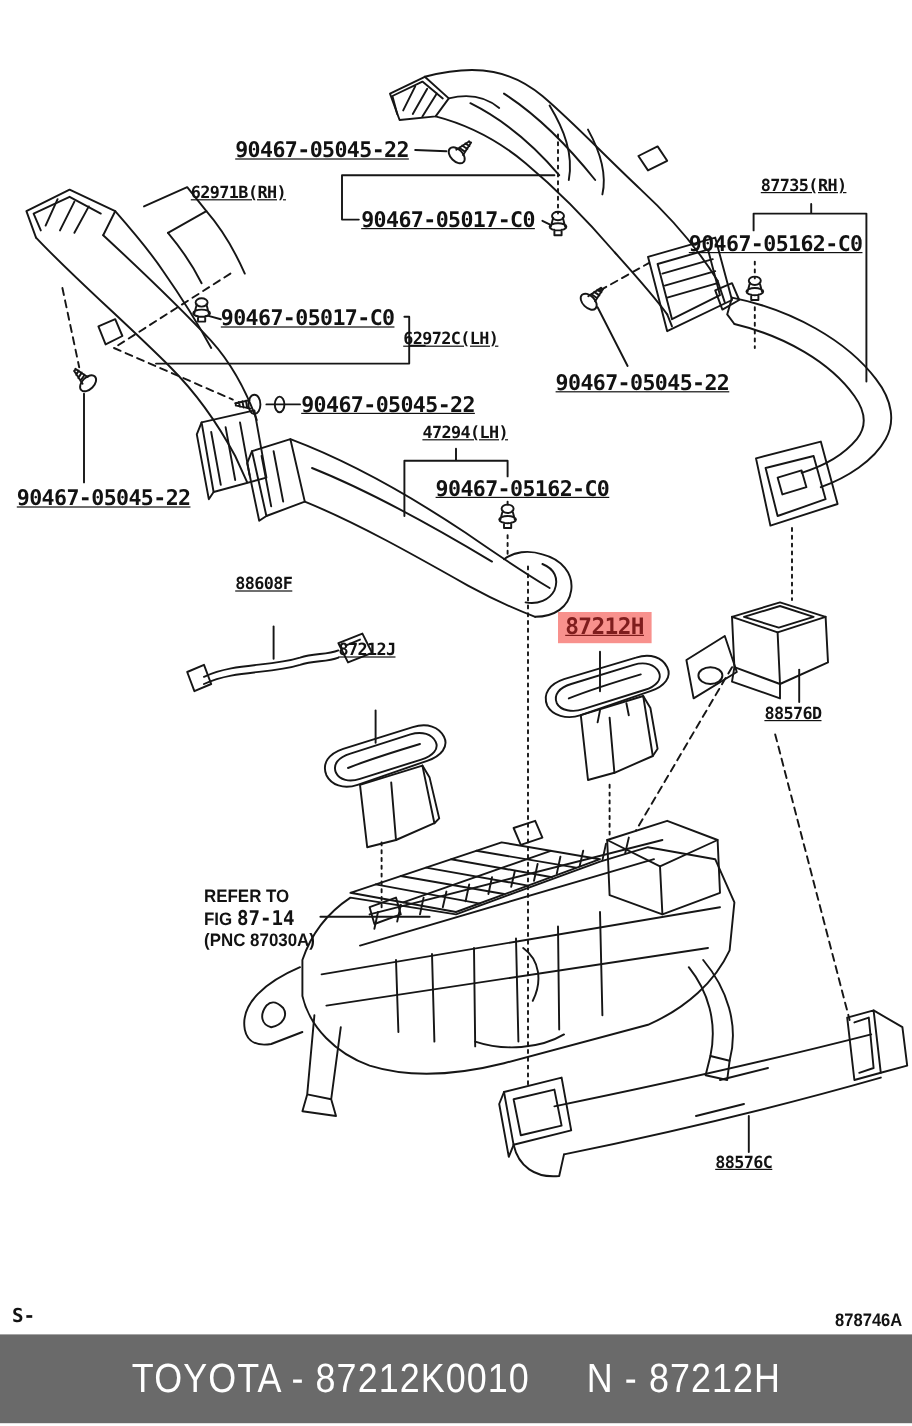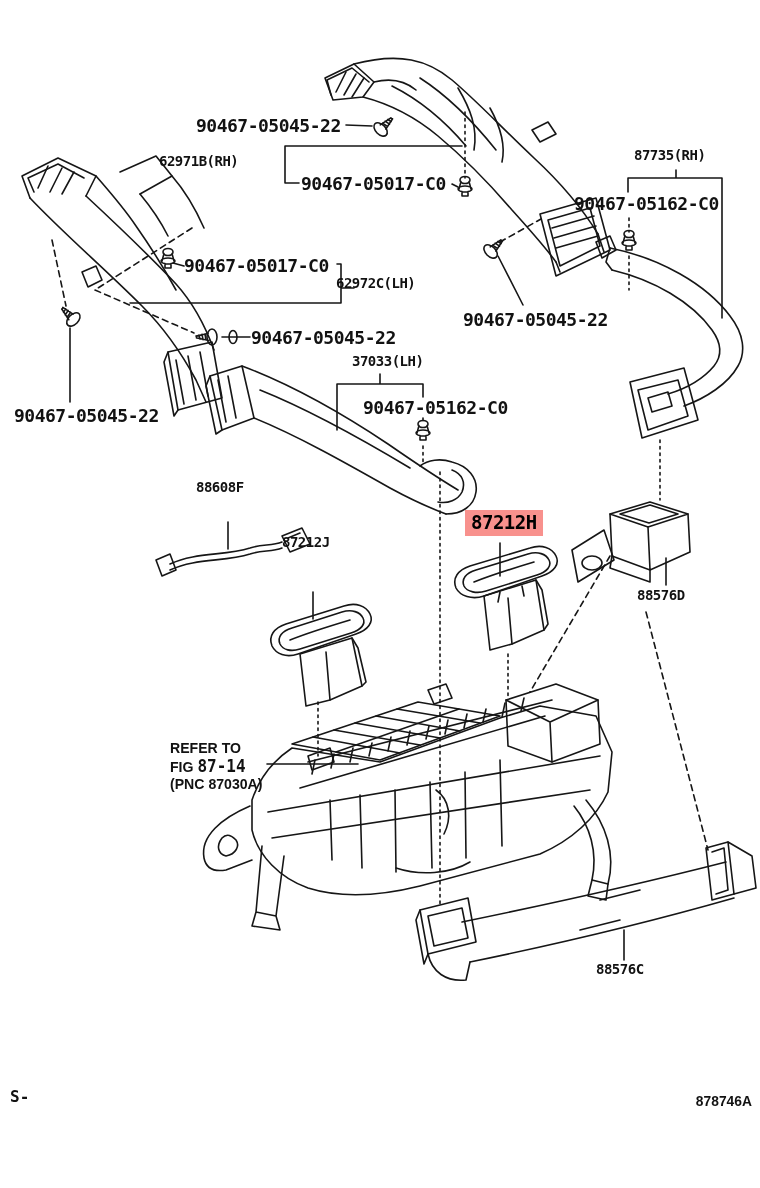--- a/index.html
+++ b/index.html
@@ -4,23 +4,23 @@
 <style>
   html,body{margin:0;padding:0;background:#fff;}
   #page{position:relative;width:760px;height:1188px;background:#fff;overflow:hidden;
         font-family:"DejaVu Sans Mono",monospace;}
   svg{position:absolute;left:0;top:0;}
   svg *{stroke:#161616;fill:none;stroke-width:1.6;stroke-linecap:round;stroke-linejoin:round;}
   .dot{stroke-dasharray:2.5 4;stroke-width:1.9;}
   .dsh{stroke-dasharray:6 4.5;stroke-width:1.4;}
   .ldr{stroke-width:1.4;}
   .callout{position:absolute;font:bold 18px "DejaVu Sans Mono",monospace;color:#121212;
-           white-space:nowrap;letter-spacing:-0.5px;line-height:1.1;}
+           white-space:nowrap;letter-spacing:-0.5px;line-height:1.1;text-decoration:underline;}
   .callout--name{font-size:14px;}
-  .callout--hl{background:#f8918d;color:#000000;padding:2px 6px 3px 6px;font-size:19px;}
+  .callout--hl{background:#f8918d;color:#7f1d1d;padding:2px 6px 3px 6px;font-size:19px;}
   .note{position:absolute;font:bold 15px "Liberation Sans",sans-serif;color:#121212;
         line-height:16px;white-space:nowrap;transform:scaleX(.94);transform-origin:left top;}
   .note .fig{font:bold 17px "DejaVu Sans Mono",monospace;}
   .corner{position:absolute;font:bold 16px "DejaVu Sans Mono",monospace;color:#121212;white-space:nowrap;}
   .corner--doc{font:bold 15px "Liberation Sans",sans-serif;transform:scaleX(.92);transform-origin:right top;}
   .footerbar{position:absolute;left:0;top:1112px;width:760px;height:74px;background:#6a6a6a;
              display:flex;align-items:center;justify-content:center;}
   .footerbar .row{display:flex;gap:54px;transform:scaleX(.88);color:#ffffff;
                   font:400 34px "Liberation Sans",sans-serif;letter-spacing:1px;white-space:nowrap;}
 </style>
@@ -217,32 +217,38 @@
 
   <div class="callout" style="left:196px;top:116px">90467-05045-22</div>
   <div class="callout callout--name" style="left:159px;top:154px">62971B(RH)</div>
   <div class="callout" style="left:301px;top:174px">90467-05017-C0</div>
   <div class="callout callout--name" style="left:634px;top:148px">87735(RH)</div>
   <div class="callout" style="left:574px;top:194px">90467-05162-C0</div>
   <div class="callout" style="left:184px;top:256px">90467-05017-C0</div>
   <div class="callout callout--name" style="left:336px;top:276px">62972C(LH)</div>
   <div class="callout" style="left:251px;top:328px">90467-05045-22</div>
   <div class="callout" style="left:463px;top:310px">90467-05045-22</div>
-  <div class="callout callout--name" style="left:352px;top:354px">37033(LH)</div>
+  <div class="callout callout--name" style="left:352px;top:354px">47294(LH)</div>
   <div class="callout" style="left:363px;top:398px">90467-05162-C0</div>
   <div class="callout" style="left:14px;top:406px">90467-05045-22</div>
   <div class="callout callout--name" style="left:196px;top:480px">88608F</div>
   <div class="callout callout--hl" style="left:465px;top:510px">87212H</div>
   <div class="callout callout--name" style="left:282px;top:535px">87212J</div>
   <div class="callout callout--name" style="left:637px;top:588px">88576D</div>
   <div class="callout callout--name" style="left:596px;top:962px">88576C</div>
 
   <div class="note" style="left:170px;top:740px">
     <div>REFER TO</div>
     <div><span>FIG </span><span class="fig">87-14</span></div>
     <div>(PNC 87030A)</div>
   </div>
 
   <div class="corner" style="left:10px;top:1087px">S-</div>
   <div class="corner corner--doc" style="right:8px;top:1092px">878746A</div>
 
+  <div class="footerbar">
+    <div class="row">
+      <span>TOYOTA - 87212K0010</span>
+      <span>N - 87212H</span>
+    </div>
+  </div>
 
 </div>
 
 </body></html>

